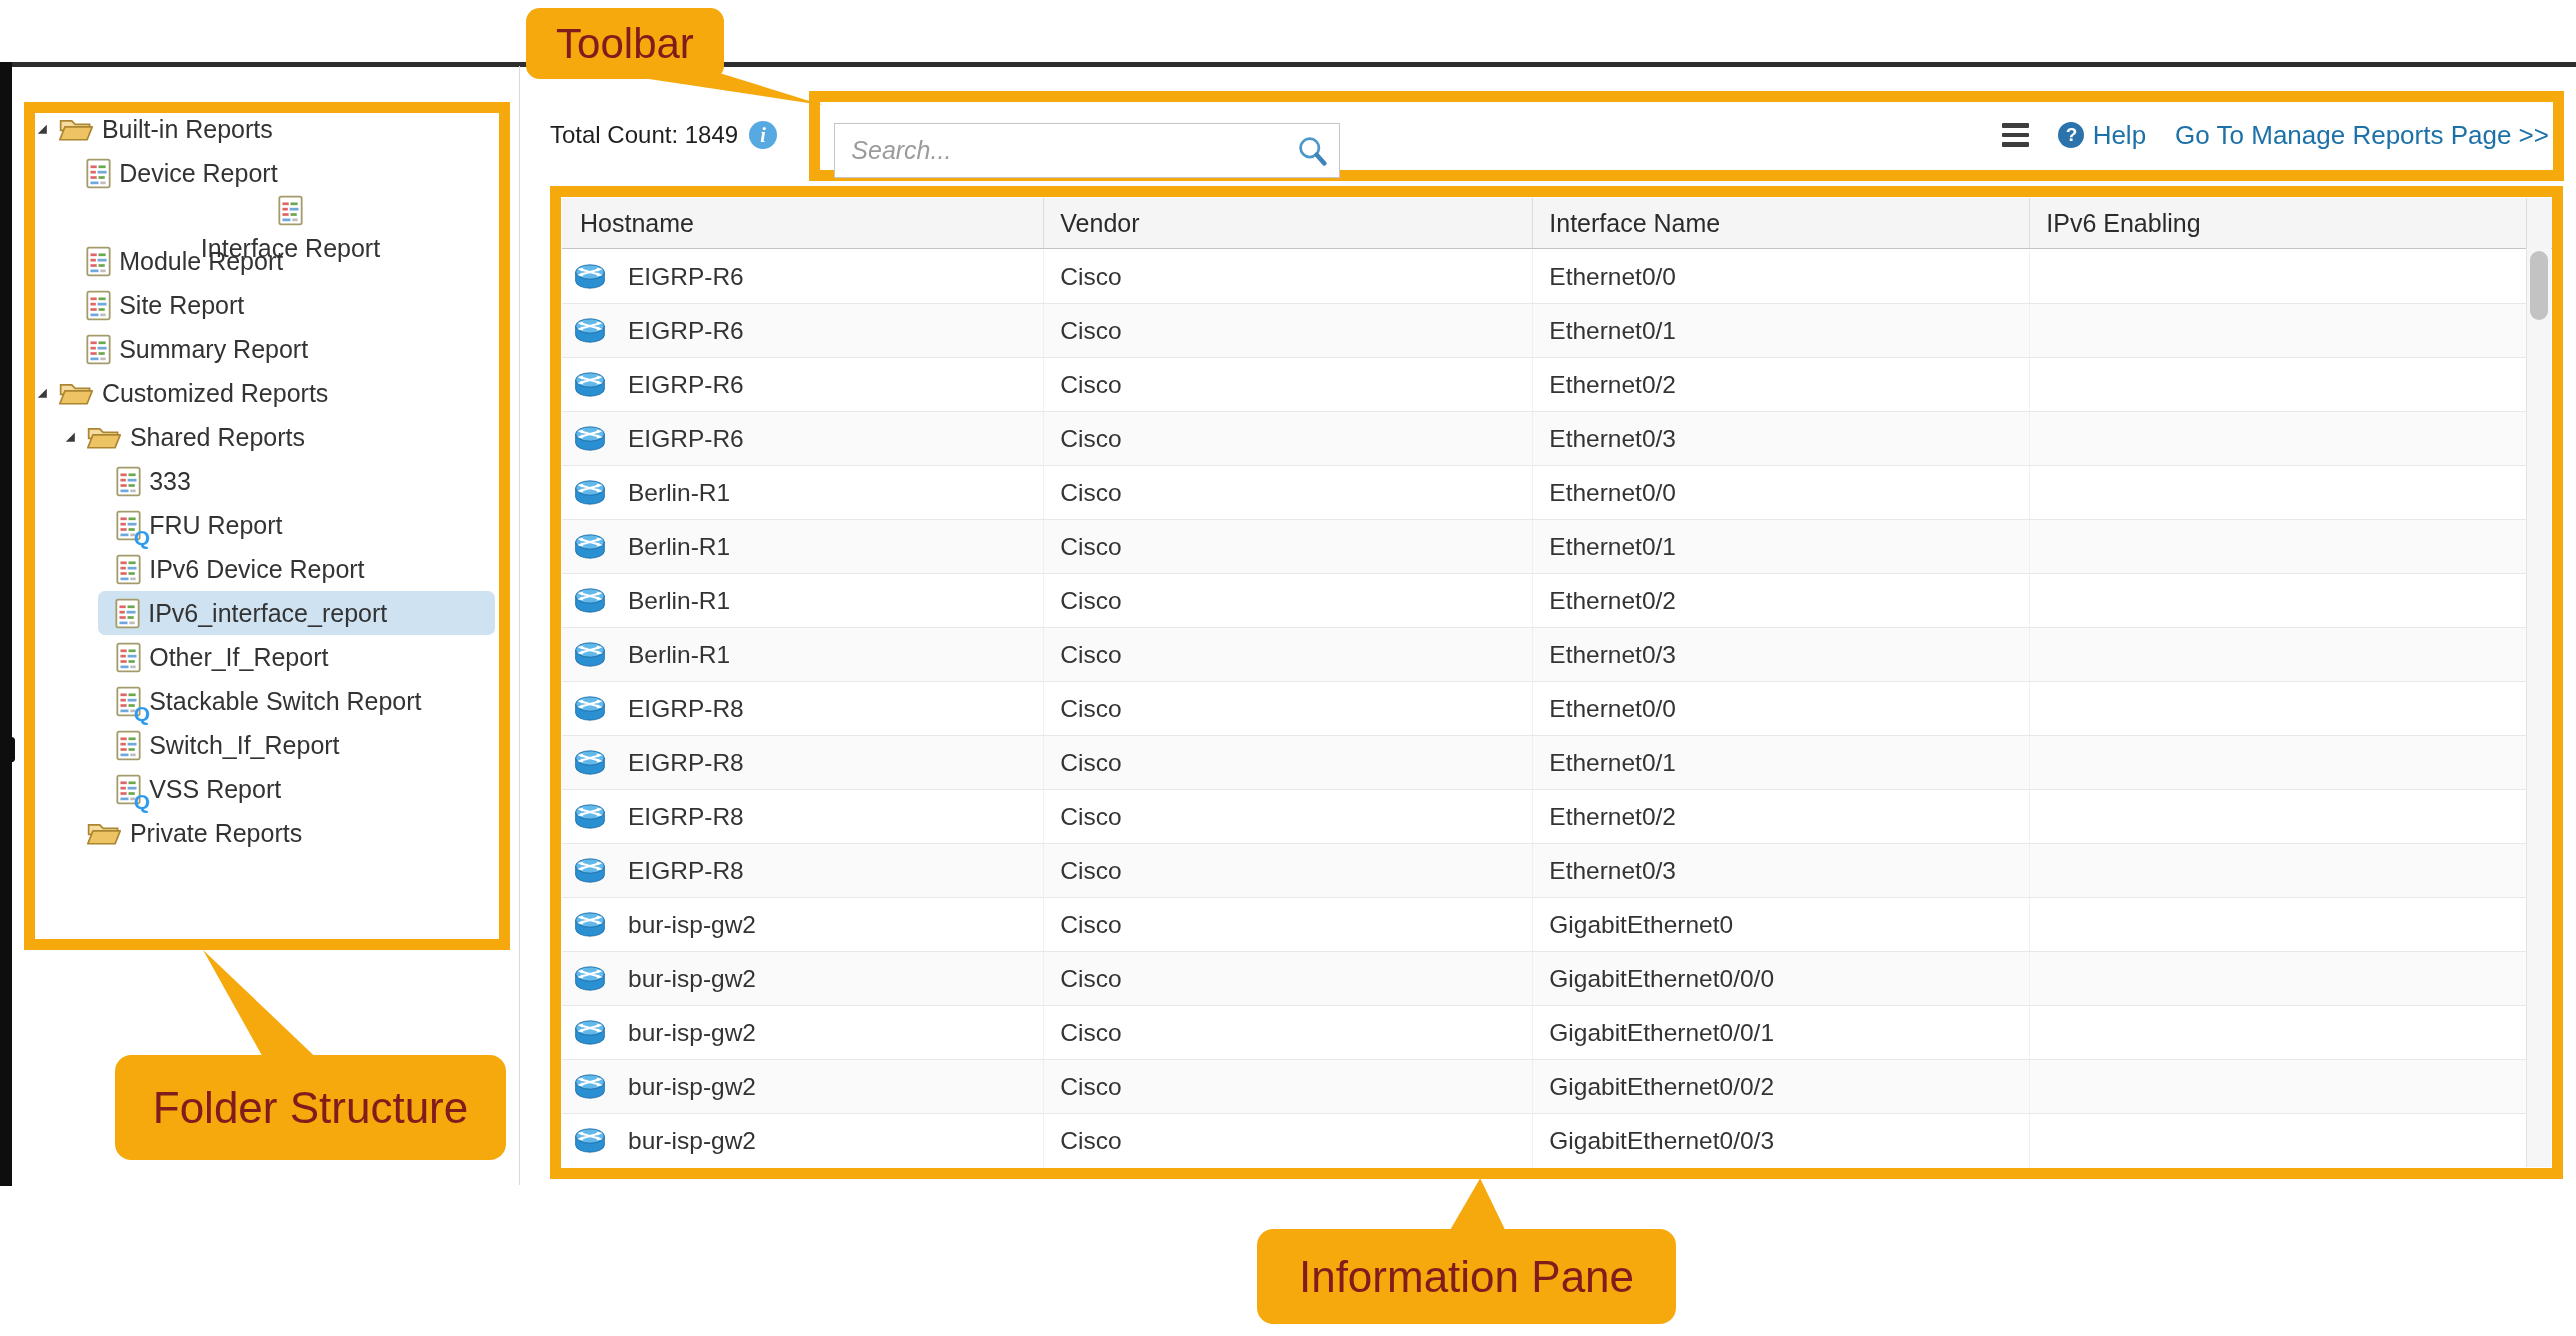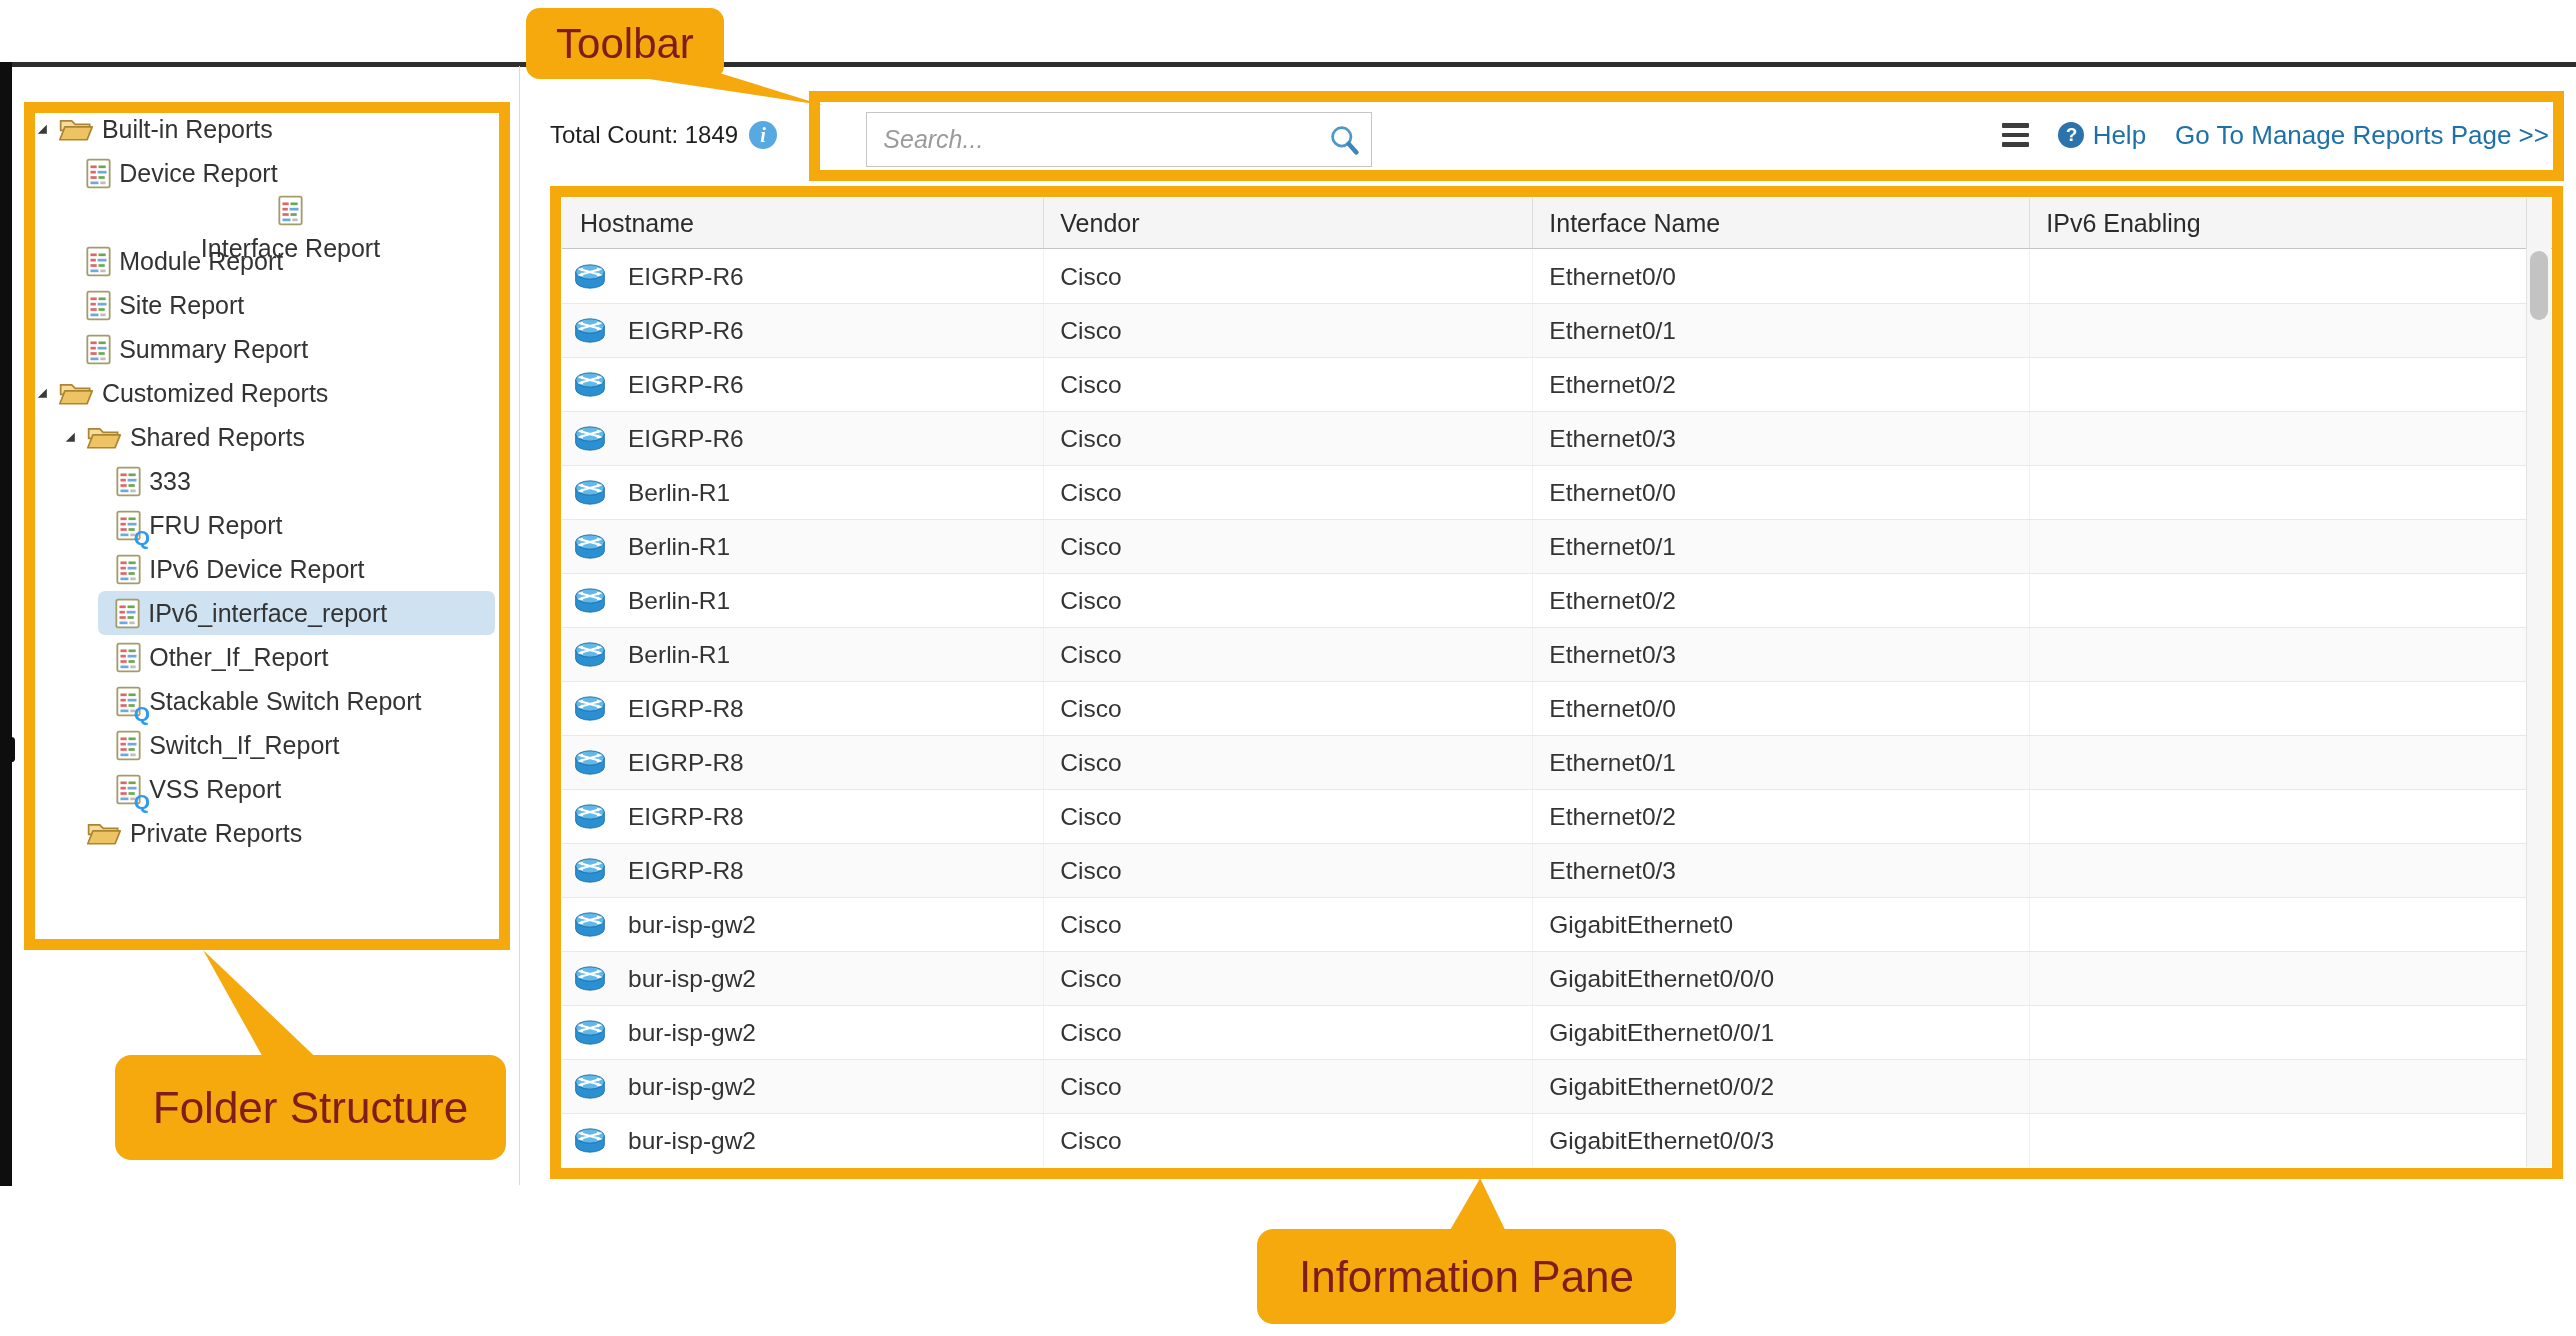--- a/index.html
+++ b/index.html
@@ -33,21 +33,21 @@
   .q-badge{position:absolute;right:-9px;bottom:-7.3px;font-size:21px;font-weight:bold;color:#2d9cf0;line-height:1;}
   .tree-label{white-space:nowrap;}
 
   
   .total-count{position:absolute;left:550px;top:102px;height:66px;display:flex;align-items:center;gap:11px;}
   .total-count-label{font-size:24px;color:#1f1f1f;}
   .info-icon{width:28px;height:28px;border-radius:50%;background:#57a9e2;color:#fff;display:flex;align-items:center;justify-content:center;
     font-family:"Liberation Serif","DejaVu Serif",serif;font-size:20px;font-weight:bold;font-style:italic;}
 
   
-  .search-wrap{position:absolute;left:834px;top:112px;width:506px;height:55px;margin-left:32px;}
+  .search-wrap{position:absolute;left:834px;top:123px;width:506px;height:55px;}
   .search-input{width:100%;height:100%;box-sizing:border-box;border:1.8px solid #c5c5c5;background:#fff;
     font-family:"Liberation Sans","DejaVu Sans",sans-serif;font-size:25px;font-style:italic;color:#555;padding:0 54px 0 16.3px;outline:none;}
   .search-input::placeholder{color:#9b9b9b;font-style:italic;}
   .search-icon{position:absolute;right:11px;top:11.8px;width:33px;height:33px;}
 
   
   .toolbar-right{position:absolute;right:27px;top:102px;height:66px;display:flex;align-items:center;gap:29px;}
   .hamburger{display:flex;flex-direction:column;gap:5.4px;width:27px;cursor:pointer;}
   .hamburger div{height:4.1px;background:#3d3d3d;border-radius:0.9px;}
   .help{display:flex;align-items:center;gap:8.2px;cursor:pointer;}

